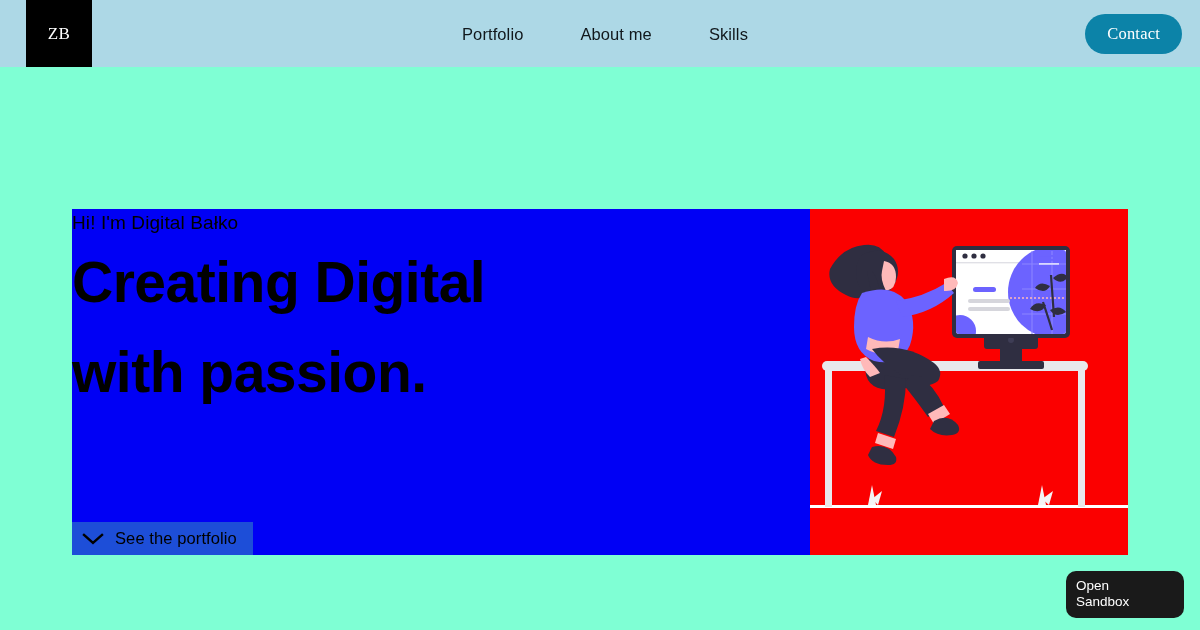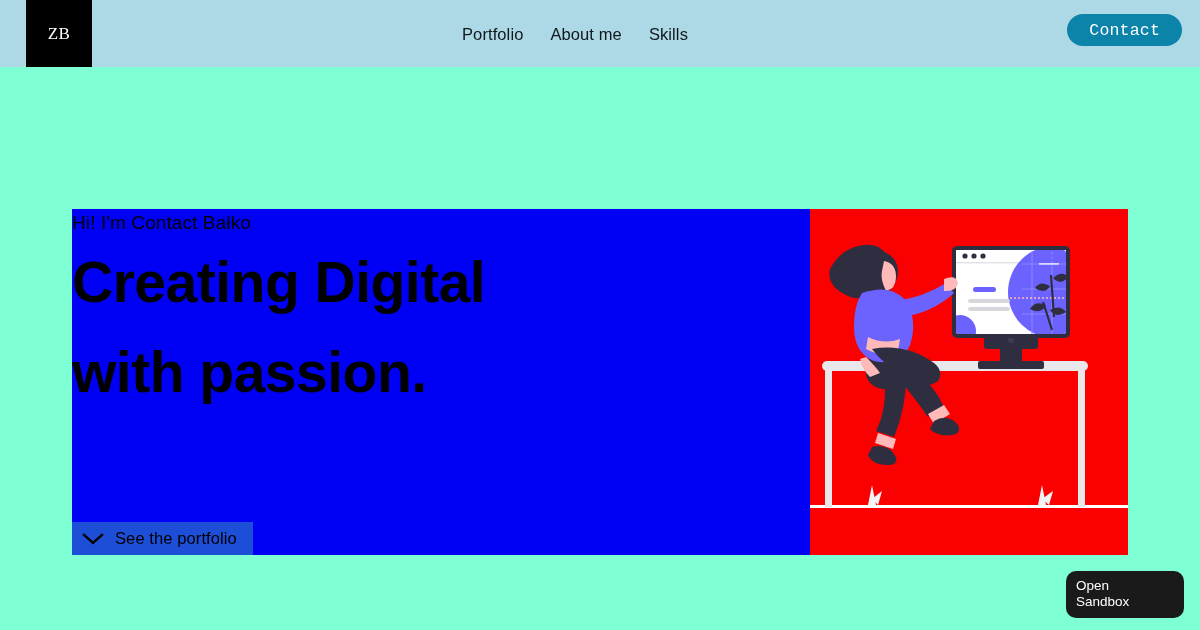--- a/index.html
+++ b/index.html
@@ -38,40 +38,40 @@
     color: #ffffff;
     font-family: "Liberation Serif", serif;
     font-size: 17px;
     letter-spacing: 0.5px;
   }
   .main-nav {
     position: absolute;
     left: 462px;
     top: 24px;
     display: flex;
-    gap: 27px;
+    gap: 57px;
   }
   .main-nav a {
     color: #11181c;
     text-decoration: none;
     font-size: 16.5px;
     letter-spacing: 0.1px;
     line-height: 20px;
   }
   .contact-btn {
     position: absolute;
     right: 18px;
     top: 14px;
-    height: 32px;
+    height: 40px;
     padding: 0 22px;
     border: none;
     border-radius: 20px;
     background: #0c83a8;
     color: #ffffff;
-    font-family: Liberation Mono, monospace;
+    font-family: Liberation Serif, serif;
     font-size: 16.5px;
     letter-spacing: 0.2px;
     cursor: pointer;
     display: flex;
     align-items: center;
   }
 
   
   .hero {
     position: absolute;
@@ -266,21 +266,21 @@
       <path d="M74 166 q4 32 -8 56 l18 6 q12 -30 12 -58 Z" fill="#2F2E41"></path>
       <path d="M68 224 l18 6 l-3 10 l-18 -6 Z" fill="#FFB9B9"></path>
 
       <path d="M62 238 q16 -4 24 10 q2 8 -8 8 q-16 0 -20 -10 Z" fill="#2F2E41"></path>
 
       <path d="M56 148 q10 10 14 16 l-10 4 q-8 -8 -10 -18 Z" fill="#FFB9B9"></path>
     </svg>
   </div>
 
   <div class="hero-copy">
-    <div class="hero-greeting">Hi! I'm Contact Bałko</div>
+    <div class="hero-greeting">Hi! I'm Digital Bałko</div>
     <div class="hero-title">
       <div>Creating Digital</div>
       <div>with passion.</div>
     </div>
   </div>
 
   <div class="cta">
     <svg class="chev" viewBox="0 0 22 14">
       <path d="M2 3 L11 11 L20 3" stroke="#000000" stroke-width="2.4" fill="none" stroke-linecap="square"></path>
     </svg>

